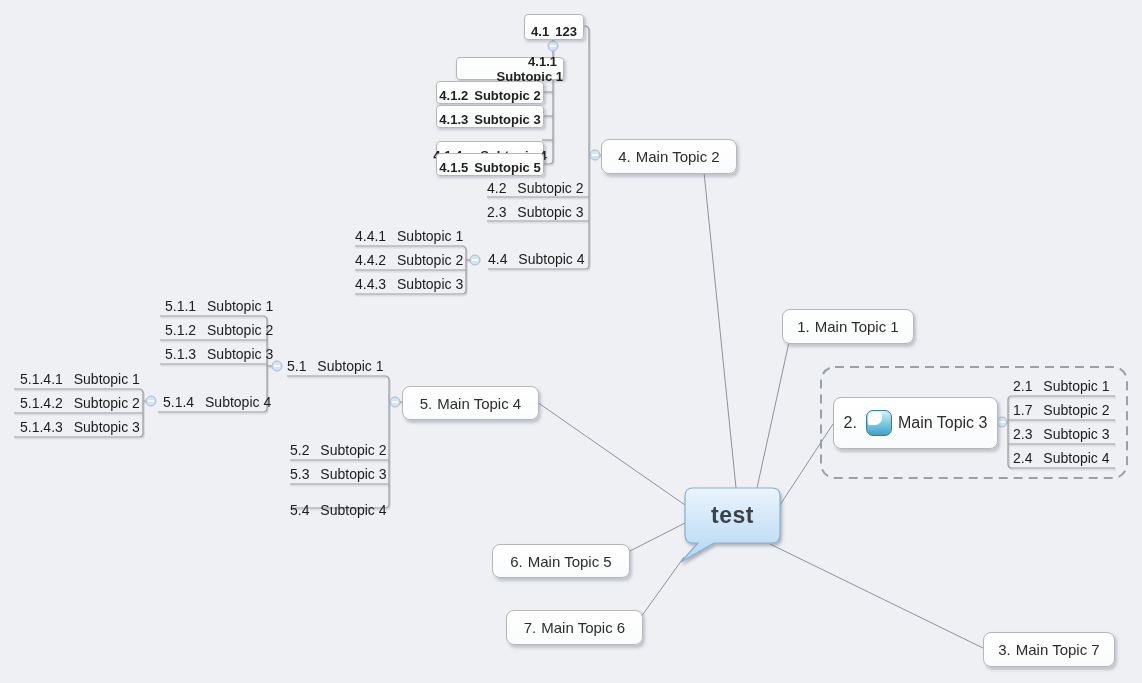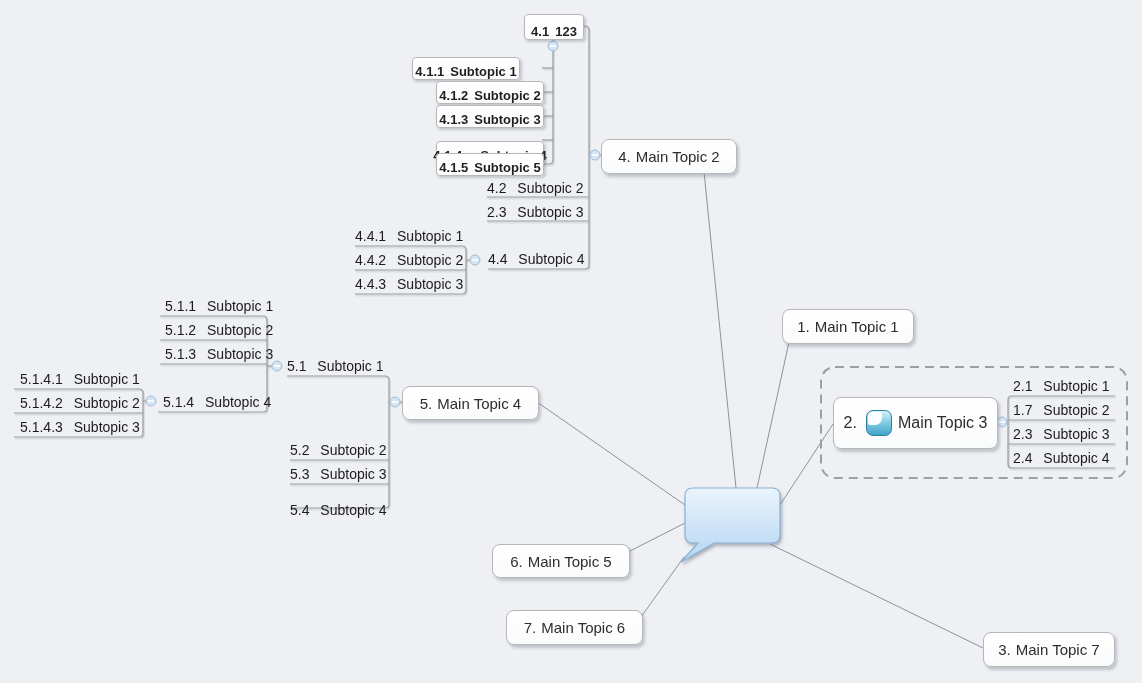--- a/index.html
+++ b/index.html
@@ -34,21 +34,21 @@
   
   #n-mt1{left:782px;top:309px;width:130px;height:33px;}
   #n-mt2{left:601px;top:139px;width:134px;height:33px;}
   #n-mt3{left:833px;top:397px;width:163px;height:50px;font-size:16px;}
   #n-mt4{left:402px;top:386px;width:135px;height:32px;}
   #n-mt5{left:492px;top:544px;width:136px;height:32px;}
   #n-mt6{left:506px;top:610px;width:135px;height:33px;}
   #n-mt7{left:983px;top:632px;width:130px;height:33px;}
 
   #n-t41 {left:524px;top:14px;width:58px;height:24px;}
-  #n-t411{left:412px;top:57px;width:106px;height:21px;}
+  #n-t411{left:456px;top:57px;width:106px;height:21px;flex-direction:column;}
   #n-t412{left:436px;top:81px;width:106px;height:21px;}
   #n-t413{left:436px;top:105px;width:106px;height:21px;}
   #n-t414{left:436px;top:141px;width:106px;height:21px;gap:12px;}
   #n-t415{left:436px;top:153px;width:106px;height:21px;}
 
   #n-t42{left:487px;top:179px;}  #n-t43{left:487px;top:203px;}  #n-t44{left:488px;top:250px;}
   #n-t441{left:355px;top:227px;} #n-t442{left:355px;top:251px;} #n-t443{left:355px;top:275px;}
 
   #n-t51{left:287px;top:357px;text-align:right;}  #n-t52{left:290px;top:441px;}  #n-t53{left:290px;top:465px;}  #n-t54{left:290px;top:501px;}
   #n-t511{left:165px;top:297px;} #n-t512{left:165px;top:321px;} #n-t513{left:165px;top:345px;} #n-t514{left:163px;top:393px;}
@@ -158,20 +158,23 @@
         <circle cx="395" cy="402" r="5" fill="#d5e4f2" stroke="#a3bdd6"></circle>
           <line x1="392" y1="402" x2="398" y2="402" stroke="#ffffff" stroke-width="1.6"></line>
       </g>
       <g>
         <circle cx="1002" cy="422" r="5" fill="#d5e4f2" stroke="#a3bdd6"></circle>
           <line x1="999" y1="422" x2="1005" y2="422" stroke="#ffffff" stroke-width="1.6"></line>
       </g>
     </g>
   </svg>
 
+  <div id="n-root">
+    <span>test</span>
+  </div>
 
   <div class="tbox" id="n-mt1">
     <span class="mnum">1.</span>
     <span>Main Topic 1</span>
   </div>
   <div class="tbox" id="n-mt2">
     <span class="mnum">4.</span>
     <span>Main Topic 2</span>
   </div>
   <div class="tbox" id="n-mt3">

